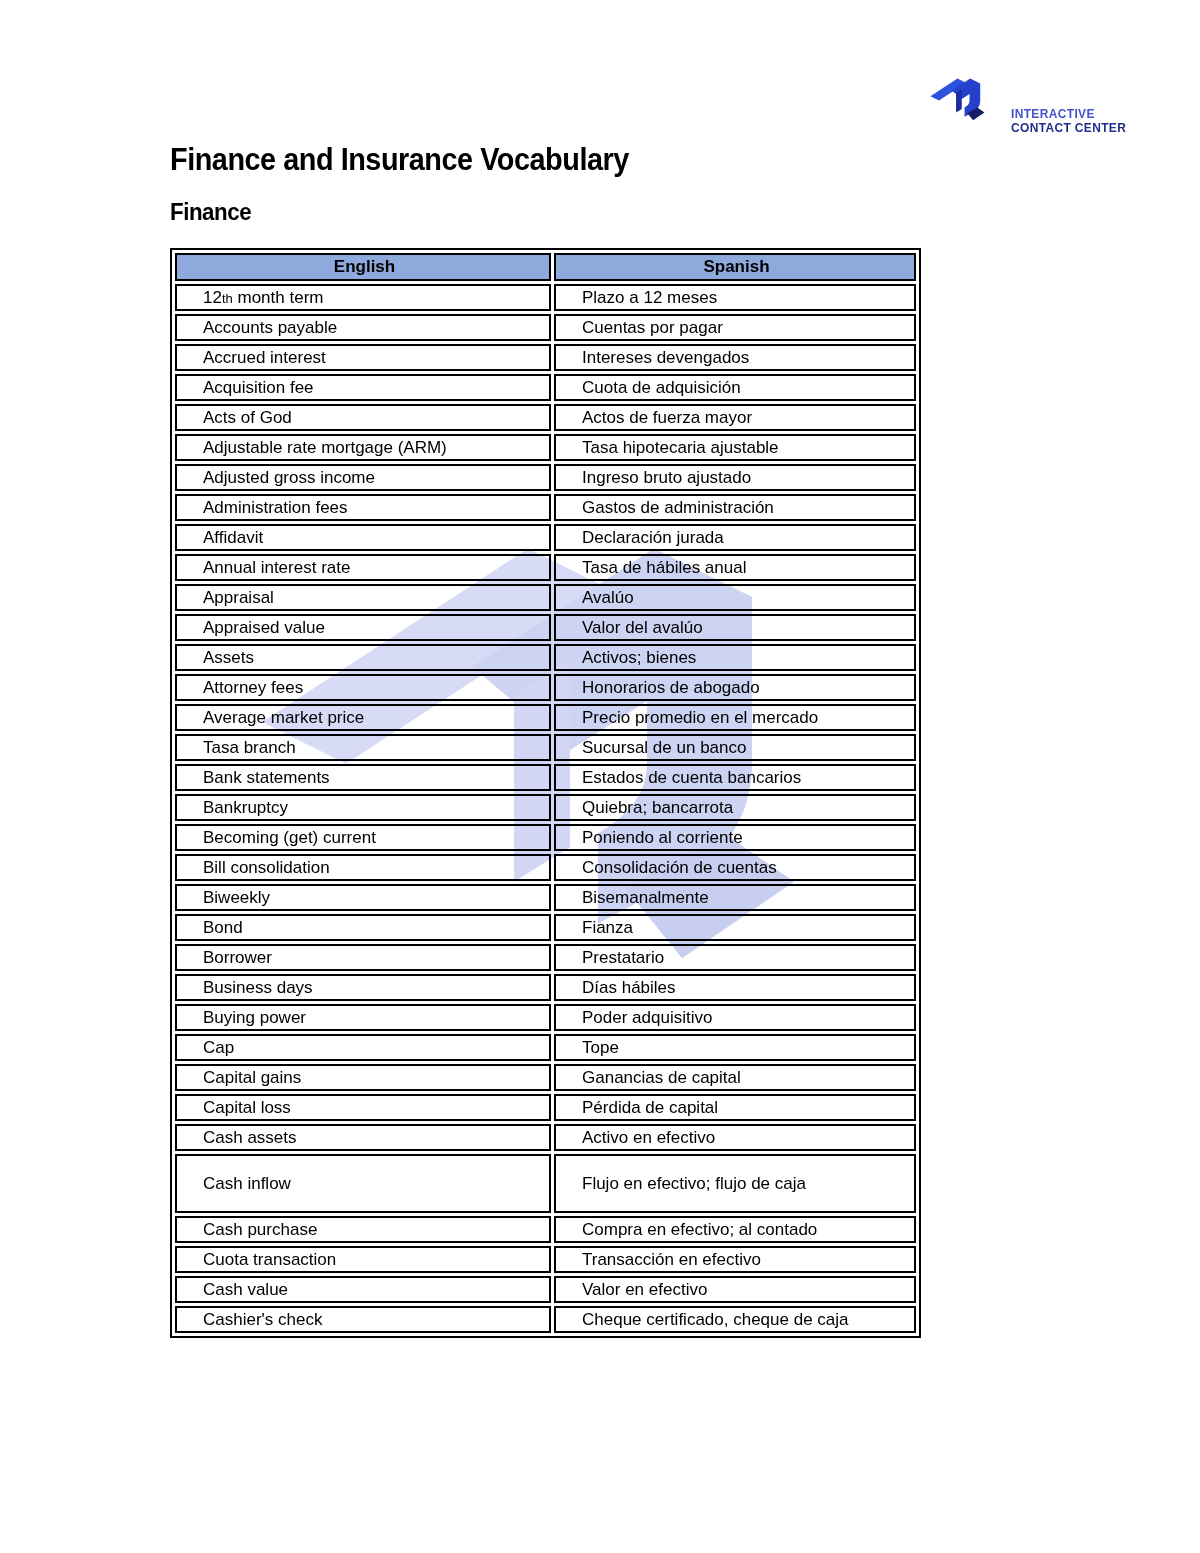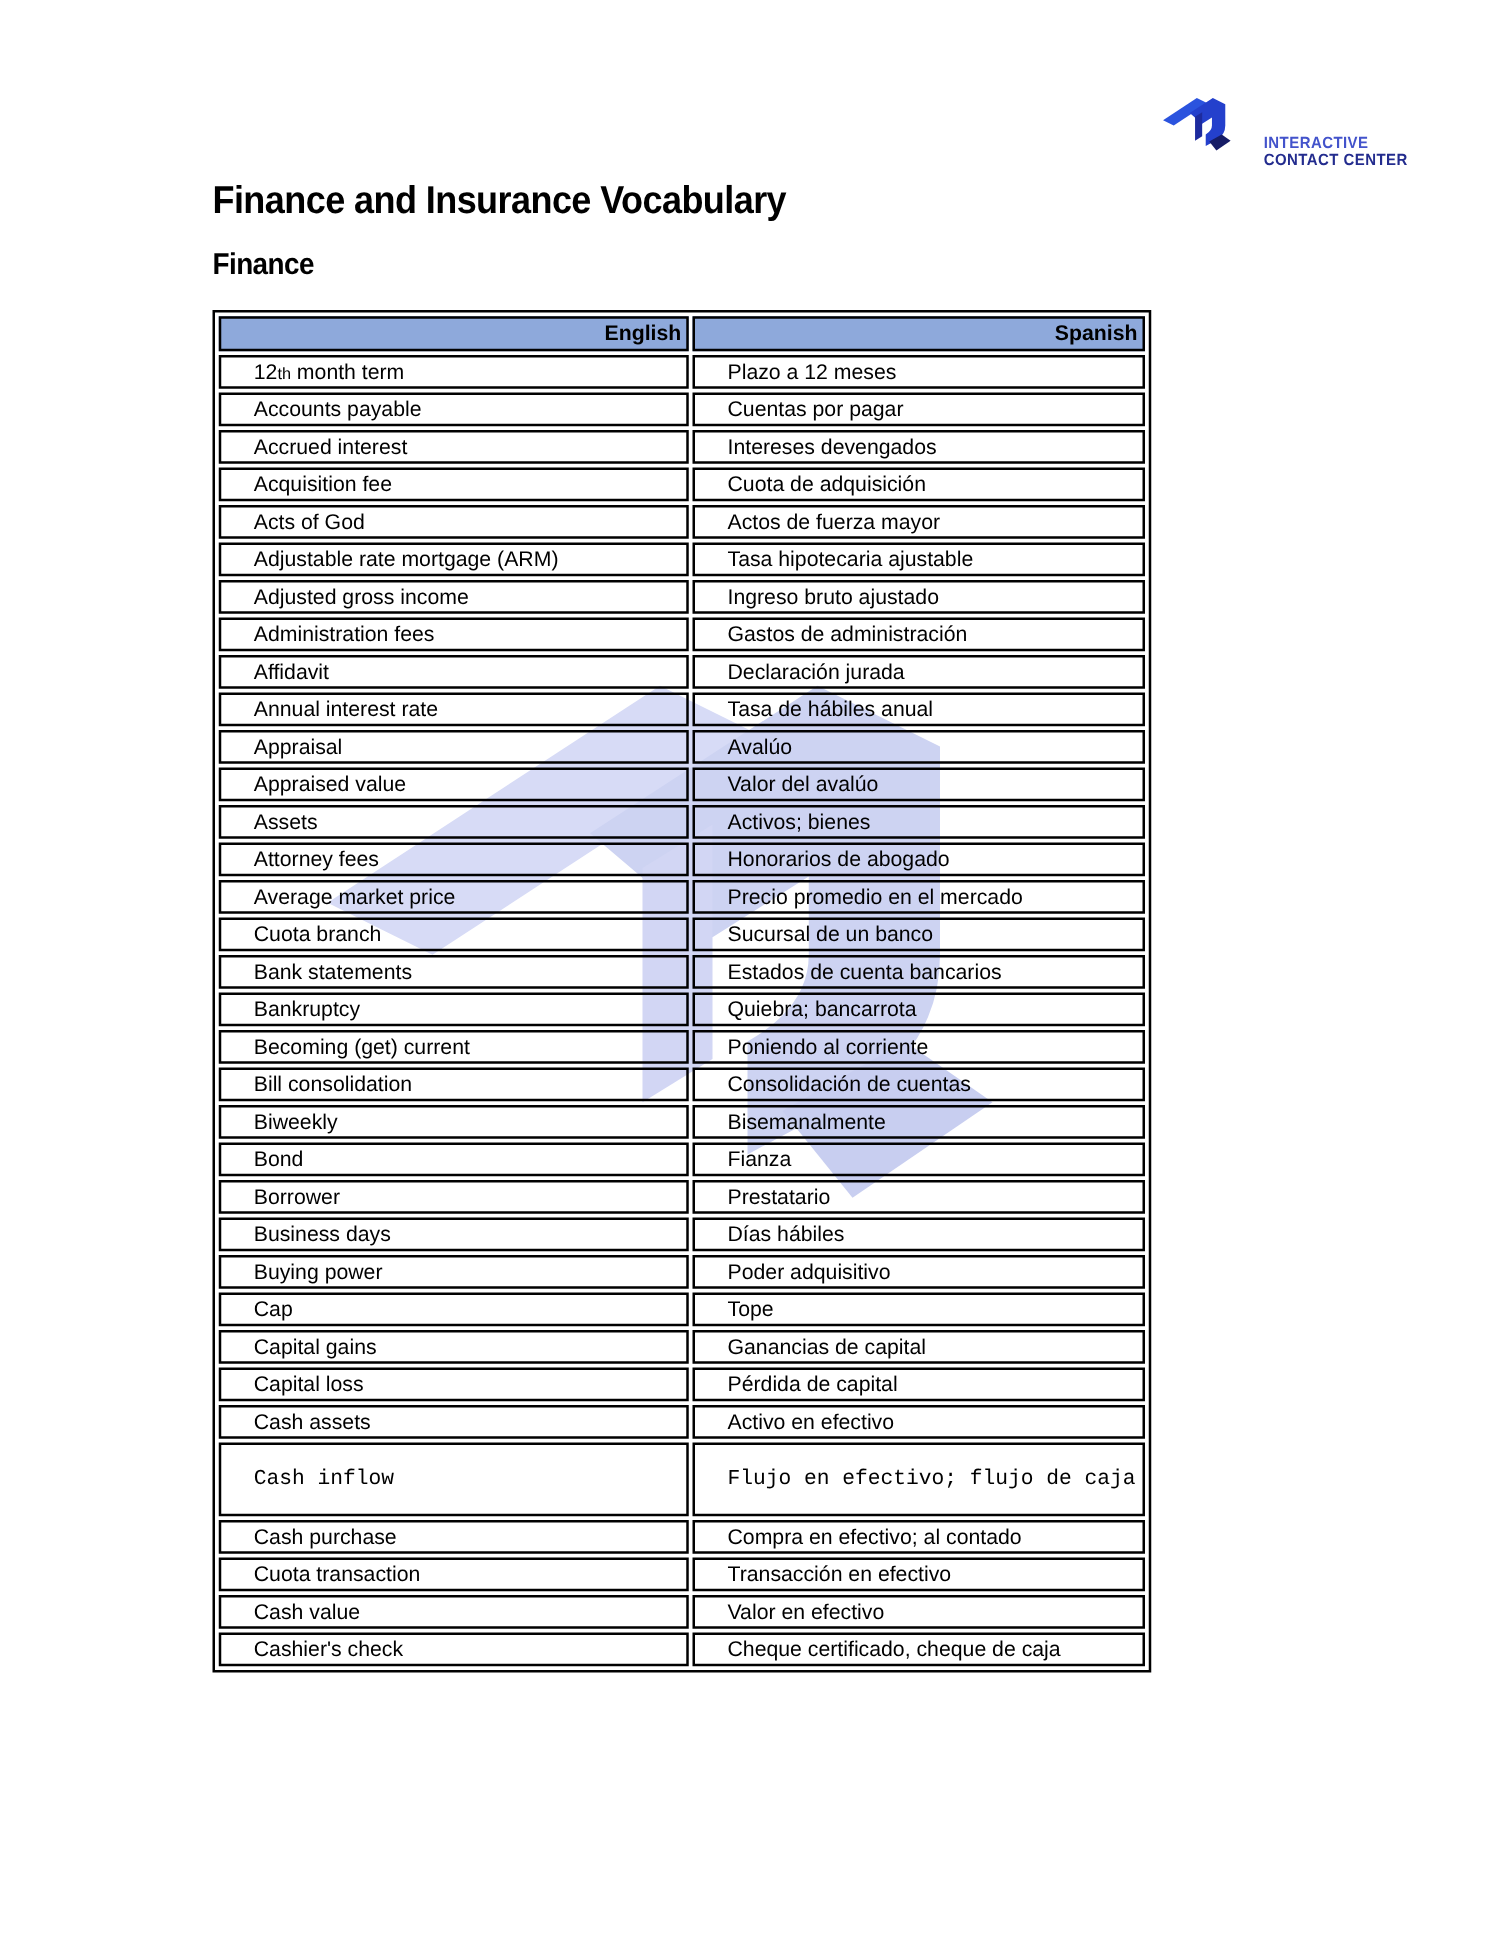--- a/index.html
+++ b/index.html
@@ -37,27 +37,27 @@
     position:absolute; left:170px; top:248px; z-index:1;
     width:750px; table-layout:fixed;
     border-collapse:separate; border-spacing:3px;
     border:2px solid #000; background:transparent;
   }
   table.vocab th, table.vocab td {
     border:2px solid #000; font-size:17px; background:transparent;
     overflow:hidden; white-space:nowrap;
   }
   table.vocab th {
-    background:#8EA9DB; text-align:right; font-weight:bold;
+    background:#8EA9DB; text-align:center; font-weight:bold;
     height:24px; padding:0 4px 0 7px;
   }
   table.vocab td { height:23px; padding:0 2px 0 26px; }
   table.vocab col.c-en { width:376px; }
   table.vocab col.c-es { width:362px; }
-  tr.tall td { height:55px;font-family:Liberation Mono, monospace; }
+  tr.tall td { height:55px; }
   .ord { font-size:13px; }
 </style>
 </head>
 <body>
 
 <div class="watermark">
   <svg viewBox="0 0 100 90" preserveAspectRatio="none" aria-hidden="true">
     <path d="M0,34 L38,9 L50,15 L12,40 Z" fill="#D7DBF6"></path>
     <path d="M30,26 L56,9 L70,16 L70,40 Q70,50 61,56 L48,63 L48,50 Q55,46 55,40 L55,31 L44,38 Z" fill="#CDD3F2"></path>
     <path d="M36,30 L44,25 L44,52 L36,57 Z" fill="#D2D6F4"></path>
@@ -149,21 +149,21 @@
   </tr>
       <tr>
     <td>Attorney fees</td>
     <td>Honorarios de abogado</td>
   </tr>
       <tr>
     <td>Average market price</td>
     <td>Precio promedio en el mercado</td>
   </tr>
       <tr>
-    <td>Cuota branch</td>
+    <td>Tasa branch</td>
     <td>Sucursal de un banco</td>
   </tr>
       <tr>
     <td>Bank statements</td>
     <td>Estados de cuenta bancarios</td>
   </tr>
       <tr>
     <td>Bankruptcy</td>
     <td>Quiebra; bancarrota</td>
   </tr>

